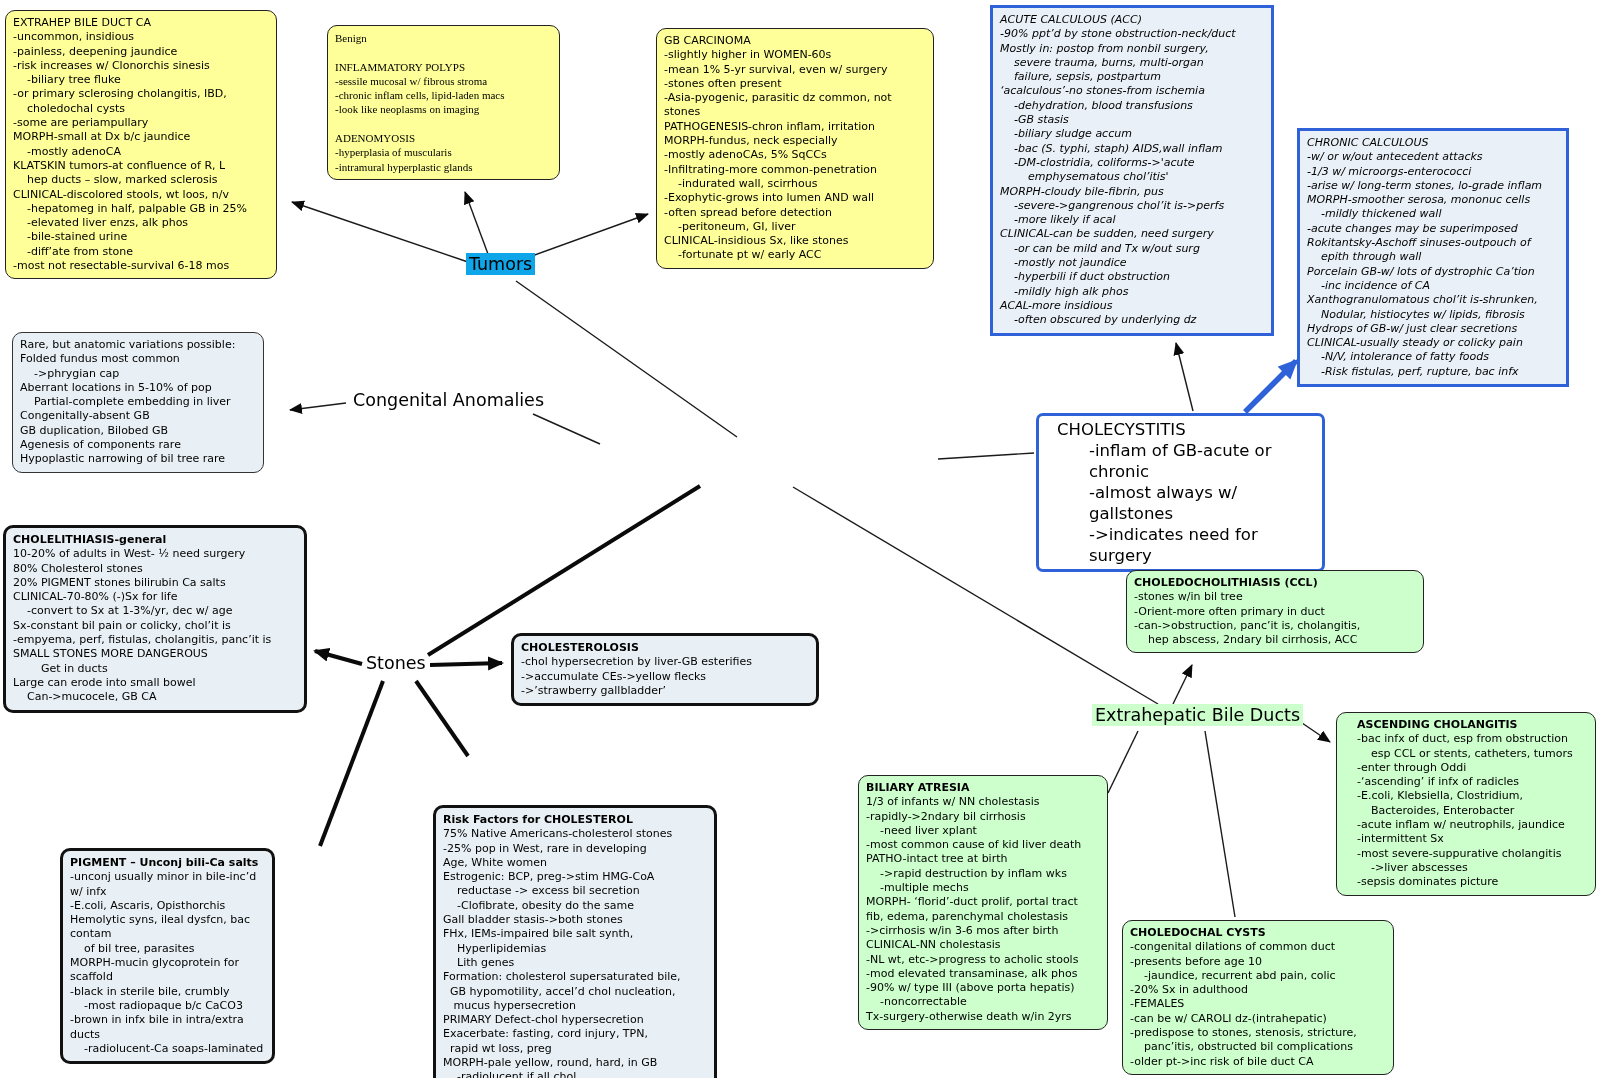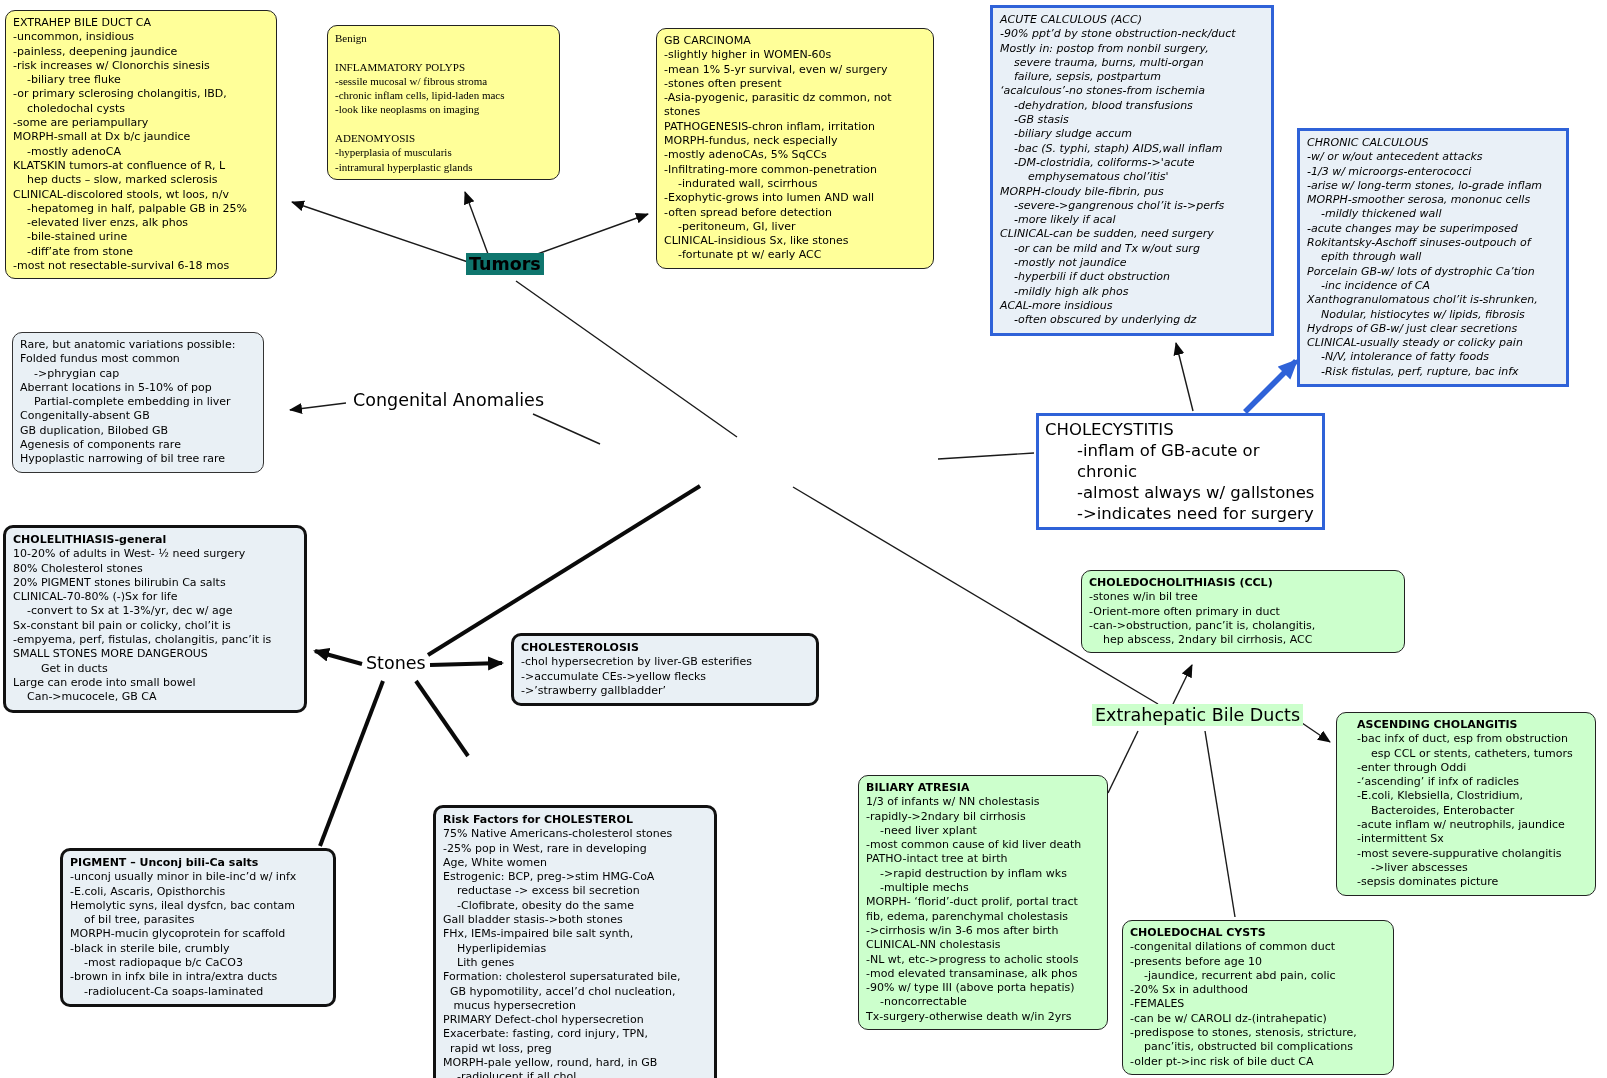--- a/index.html
+++ b/index.html
@@ -11,29 +11,29 @@
   .node{position:absolute;z-index:1;box-sizing:border-box;}
   .box{padding:5px 7px;border-radius:10px;}
   .box-title{font-size:11px;line-height:14.3px;white-space:pre-wrap;}
   .box-body{font-size:11px;line-height:14.3px;white-space:pre-wrap;}
   .bold .box-title{font-weight:bold;}
   .yellow{background:#ffff99;border:1.5px solid #222;}
   .bluebig{background:#e9f0f7;border:3.5px solid #2f62d8;border-radius:0;font-style:italic;}
   .lightblue{background:#e9f0f5;border:1.5px solid #333;}
   .thickdark{background:#e9f0f5;border:3.5px solid #111;}
   .green{background:#ccffcc;border:1.5px solid #222;}
-  .cholecystitis{background:#ffffff;border:3.5px solid #2f62d8;border-radius:0;padding:3px 6px;}
+  .cholecystitis{background:#ffffff;border:3.5px solid #2f62d8;border-radius:7px;padding:3px 18px;}
   .cholecystitis .box-title{font-size:16.5px;line-height:21px;}
   .cholecystitis .box-body{font-size:16.5px;line-height:21px;margin-left:32px;}
   .center-title{
     background:#e4edf2;border:1.5px solid #444;border-radius:8px;
     font-size:30px;line-height:38px;text-align:center;padding:3px 8px;
   }
   .branch-label{font-size:17.5px;line-height:22px;padding:0 3px;white-space:nowrap;}
-  .hl-yellow{background:#0f766e;font-weight:bold;}
+  .hl-yellow{background:#0ea5e9;}
   .hl-green{background:#ccffcc;}
   .thin{stroke:#1a1a1a;stroke-width:1.4;fill:none;}
   .thick{stroke:#0a0a0a;stroke-width:4;fill:none;}
   .bluearrow{stroke:#2f62d8;stroke-width:5.5;fill:none;}
 </style>
 </head>
 <body>
 
 <div id="canvas">
 
@@ -208,21 +208,21 @@
     Can-&gt;mucocele, GB CA</div>
   </div>
 
   <div class="node box thickdark bold" style="left:511px;top:633px;width:308px;">
     <div class="box-title">CHOLESTEROLOSIS</div>
     <div class="box-body">-chol hypersecretion by liver-GB esterifies
 -&gt;accumulate CEs-&gt;yellow flecks
 -&gt;’strawberry gallbladder’</div>
   </div>
 
-  <div class="node box thickdark bold" style="left:60px;top:848px;width:276px;">
+  <div class="node box thickdark bold" style="left:60px;top:848px;width:215px;">
     <div class="box-title">PIGMENT – Unconj bili-Ca salts</div>
     <div class="box-body">-unconj usually minor in bile-inc’d w/ infx
 -E.coli, Ascaris, Opisthorchis
 Hemolytic syns, ileal dysfcn, bac contam
     of bil tree, parasites
 MORPH-mucin glycoprotein for scaffold
 -black in sterile bile, crumbly
     -most radiopaque b/c CaCO3
 -brown in infx bile in intra/extra ducts
     -radiolucent-Ca soaps-laminated</div>
@@ -244,21 +244,21 @@
   GB hypomotility, accel’d chol nucleation,
    mucus hypersecretion
 PRIMARY Defect-chol hypersecretion
 Exacerbate: fasting, cord injury, TPN,
   rapid wt loss, preg
 MORPH-pale yellow, round, hard, in GB
     -radiolucent if all chol
     -radiopaque if enough CaCO3</div>
   </div>
 
-  <div class="node box green bold" style="left:1081px;top:570px;width:324px;">
+  <div class="node box green bold" style="left:1126px;top:570px;width:298px;">
     <div class="box-title">CHOLEDOCHOLITHIASIS (CCL)</div>
     <div class="box-body">-stones w/in bil tree
 -Orient-more often primary in duct
 -can-&gt;obstruction, panc’it is, cholangitis,
     hep abscess, 2ndary bil cirrhosis, ACC</div>
   </div>
 
   <div class="node box green bold" style="left:858px;top:775px;width:250px;">
     <div class="box-title">BILIARY ATRESIA</div>
     <div class="box-body">1/3 of infants w/ NN cholestasis

